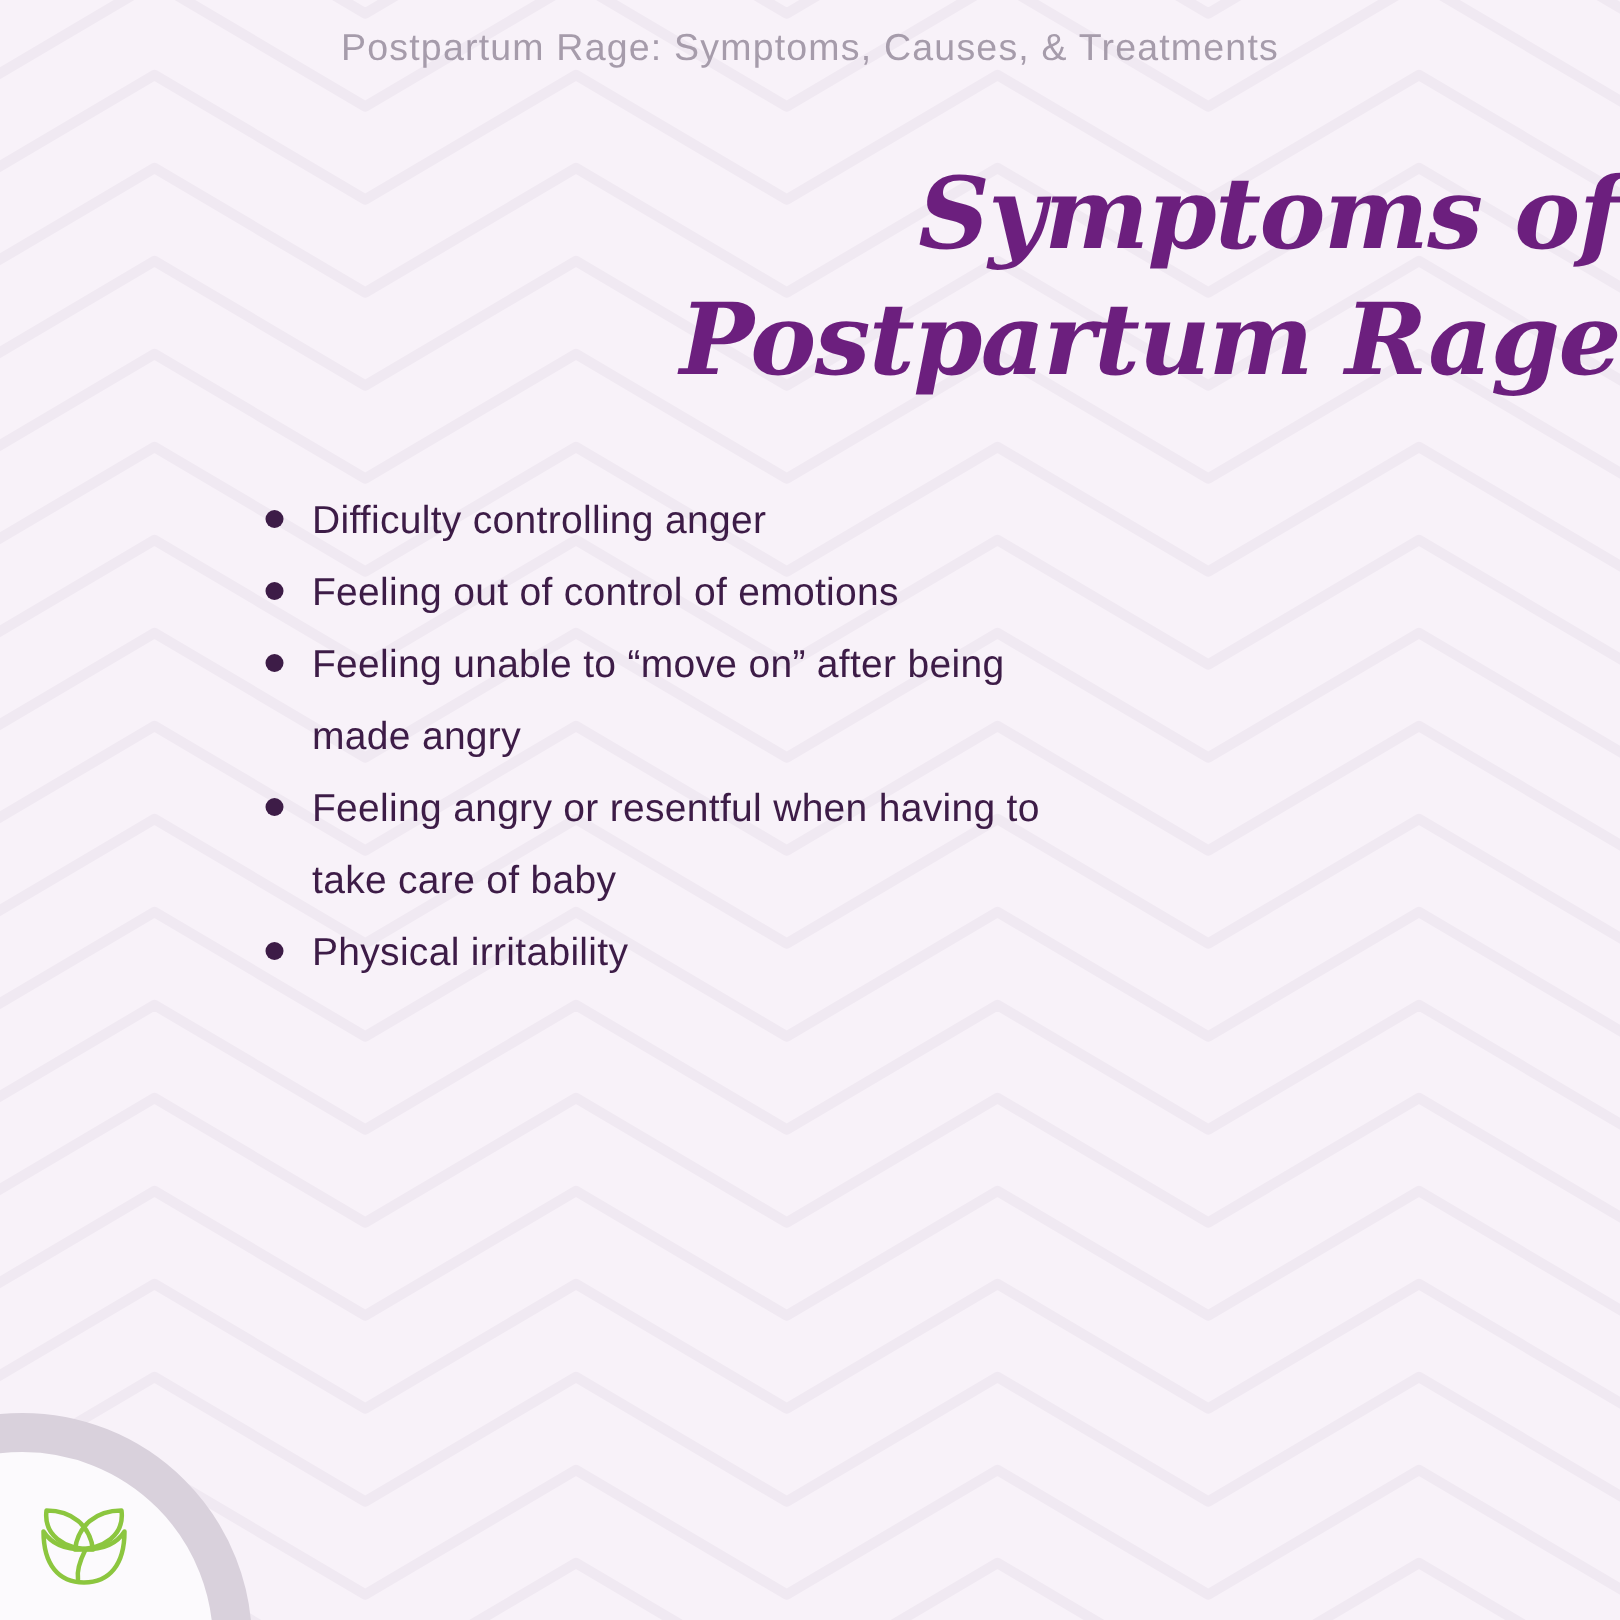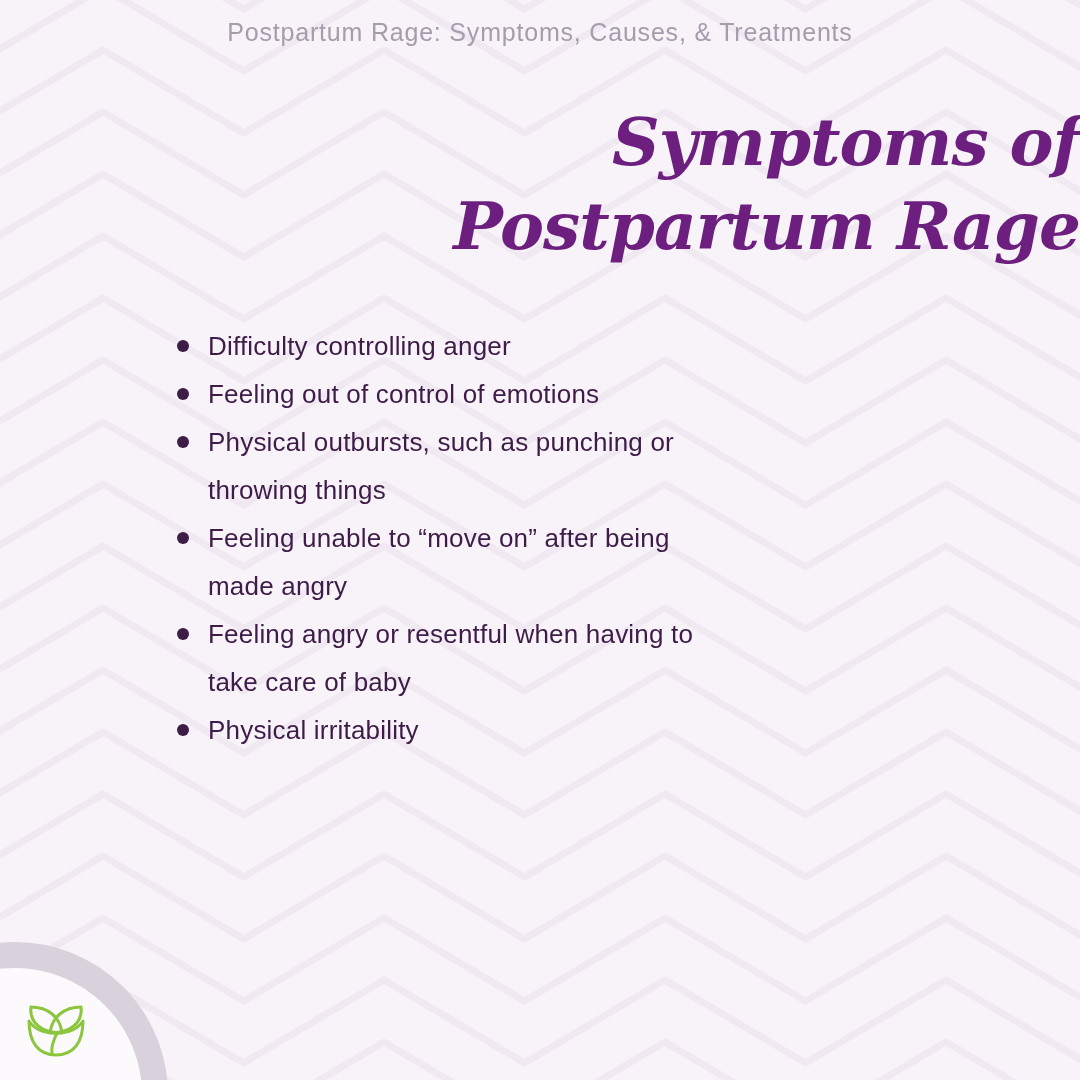--- a/index.html
+++ b/index.html
@@ -96,22 +96,20 @@
   </svg>
 
   <div class="top-caption">Postpartum Rage: Symptoms, Causes, &amp; Treatments</div>
 
   <h1 class="page-title">Symptoms of
 Postpartum Rage</h1>
 
   <ul class="symptom-list">
     <li>Difficulty controlling anger</li>
     <li>Feeling out of control of emotions</li>
-    <li>Physical outbursts, such as punching or
-throwing things</li>
     <li>Feeling unable to “move on” after being
 made angry</li>
     <li>Feeling angry or resentful when having to
 take care of baby</li>
     <li>Physical irritability</li>
   </ul>
 
   <svg class="corner-decoration" width="340" height="340" viewBox="0 0 340 340" aria-hidden="true">
 
     <circle cx="15" cy="355" r="140" fill="#fcfafd" stroke="#d9d1dc" stroke-width="26"></circle>

